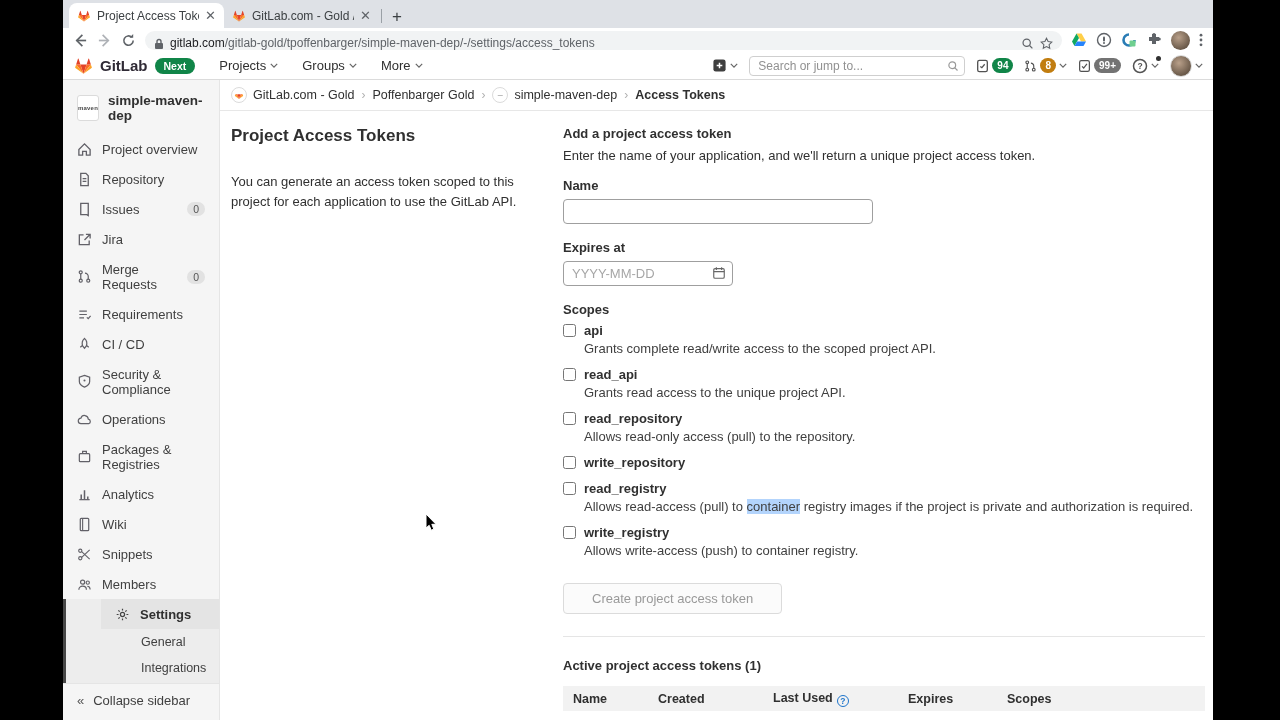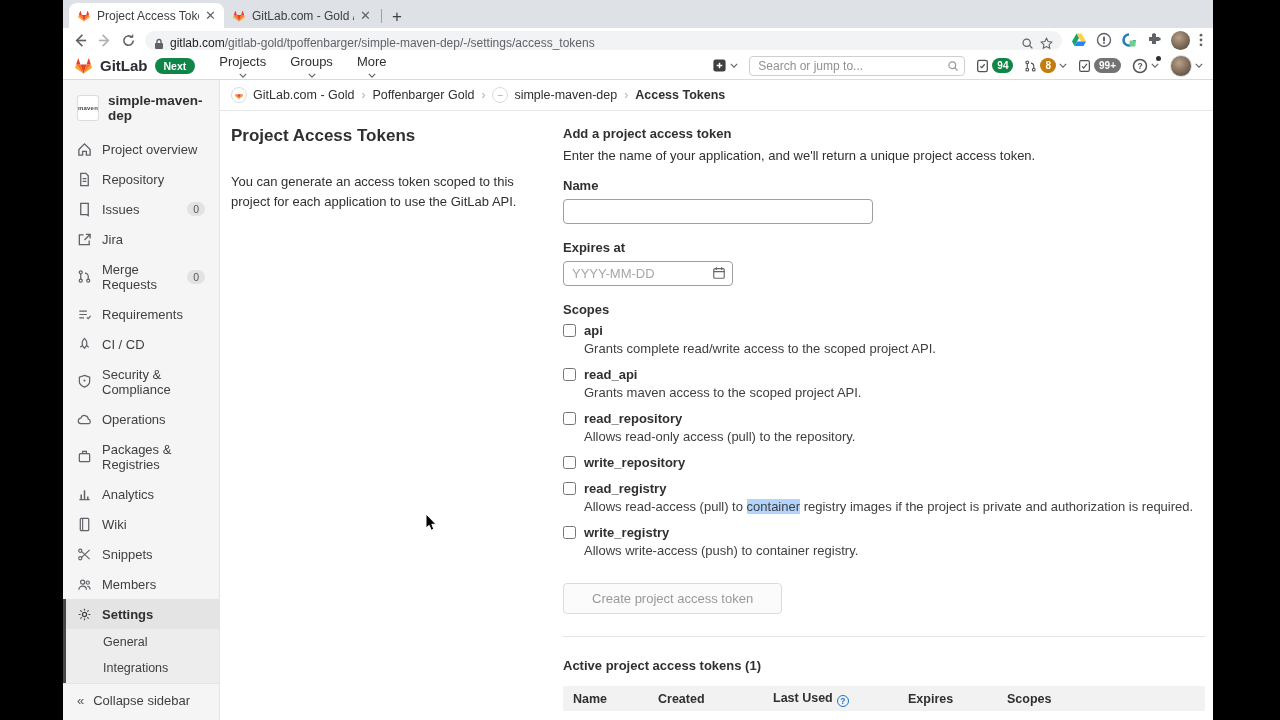--- a/index.html
+++ b/index.html
@@ -23,21 +23,21 @@
   .omni-url { color:#5f6368; white-space:nowrap; overflow:hidden; flex:1; }
   .omni-url b { color:#202124; font-weight:normal; }
   .ext-ic { width:16px; height:16px; flex:none; }
   .avatar-chrome { width:19px; height:19px; border-radius:50%; background:radial-gradient(circle at 40% 35%, #b9a08a, #6b5a4a 70%); flex:none; }
 
   
   .gl-navbar { height:28px; background:#fff; border-bottom:1px solid #dbdbdb; display:flex; align-items:center; padding:0 10px; flex:none; }
   .gl-logo { width:21px; height:20px; }
   .gl-wordmark { font-size:15px; font-weight:bold; color:#2f2a35; margin-left:6px; }
   .next-pill { margin-left:7px; background:#108548; color:#fff; font-size:10.5px; font-weight:bold; padding:2px 9px; border-radius:10px; }
-  .gl-menu { display:flex; align-items:center; gap:4px; margin-left:24px; font-size:13px; color:#303030;flex-direction:column; }
+  .gl-menu { display:flex; align-items:center; gap:4px; margin-left:24px; font-size:13px; color:#303030; }
   .chev { width:8px; height:5px; }
   .gl-right { margin-left:auto; display:flex; align-items:center; gap:11px; }
   .gl-search { position:relative; width:216px; }
   .gl-search input { width:100%; height:20px; border:1px solid #cfcfcf; border-radius:4px; font-size:12px; padding:0 24px 0 8px; color:#303030; background:#fff; font-family:"Liberation Sans",sans-serif; }
   .gl-search input::placeholder { color:#919191; }
   .gl-search .mag { position:absolute; right:6px; top:4px; width:12px; height:12px; }
   .cnt { display:flex; align-items:center; gap:3px; }
   .pill { color:#fff; font-size:10px; font-weight:bold; padding:1.5px 5px; border-radius:8px; line-height:1.2; }
   .pill.green { background:#108548; }
   .pill.orange { background:#c17d10; }
@@ -51,21 +51,21 @@
 
   
   .sidebar { width:157px; flex:none; background:#f5f5f5; border-right:1px solid #e5e5e5; display:flex; flex-direction:column; font-size:13px; }
   .proj-head { display:flex; align-items:center; gap:9px; padding:13px 14px 11px 14px; }
   .proj-avatar { width:26px; height:26px; background:#fff; border:1px solid #dbdbdb; border-radius:3px; display:flex; align-items:center; justify-content:center; font-size:6px; font-weight:bold; color:#4a4a4a; letter-spacing:.2px; }
   .proj-name { font-size:13.5px; font-weight:bold; color:#303030; }
   .snav { flex:1; overflow:hidden; }
   .sitem { display:flex; align-items:center; gap:10px; padding:7.5px 14px; color:#404040; }
   .sitem .ic { width:15px; height:15px; flex:none; }
   .sbadge { margin-left:auto; background:#e2e2e2; color:#555; font-size:10.5px; padding:1px 6px; border-radius:8px; }
-  .settings-sec { position:relative; background:#ededed; }
+  .settings-sec { position:relative; background:#ededed;padding-left:38px; }
   .settings-sec::before { content:''; position:absolute; left:0; top:0; bottom:0; width:3px; background:#474747; }
   .settings-sec .sitem { background:#e4e4e4; font-weight:bold; color:#303030; }
   .subitem { padding:6px 0 6px 40px; color:#404040; font-size:12.5px; background:#ededed; }
   .collapse-foot { flex:none; border-top:1px solid #e5e5e5; display:flex; align-items:center; gap:9px; padding:9px 14px 12px 14px; color:#404040; background:#f5f5f5; font-size:13px; }
   .collapse-ic { font-size:13px; color:#555; }
 
   
   .rightpane { flex:1; display:flex; flex-direction:column; overflow:hidden; background:#fff; }
   .crumbbar { height:31px; flex:none; border-bottom:1px solid #e7e7e7; display:flex; align-items:center; padding-left:11px; font-size:12.5px; color:#303030; }
   .crumb { display:flex; align-items:center; gap:6px; }
@@ -472,21 +472,21 @@
               <input type="checkbox" style="">
               <span class="scope-name">api</span>
             </div>
             <div class="scope-desc">Grants complete read/write access to the scoped project API.</div>
           </div>
           <div class="scope">
             <div class="scope-head">
               <input type="checkbox" style="">
               <span class="scope-name">read_api</span>
             </div>
-            <div class="scope-desc">Grants maven access to the scoped project API.</div>
+            <div class="scope-desc">Grants read access to the unique project API.</div>
           </div>
           <div class="scope">
             <div class="scope-head">
               <input type="checkbox" style="">
               <span class="scope-name">read_repository</span>
             </div>
             <div class="scope-desc">Allows read-only access (pull) to the repository.</div>
           </div>
           <div class="scope">
             <div class="scope-head">

